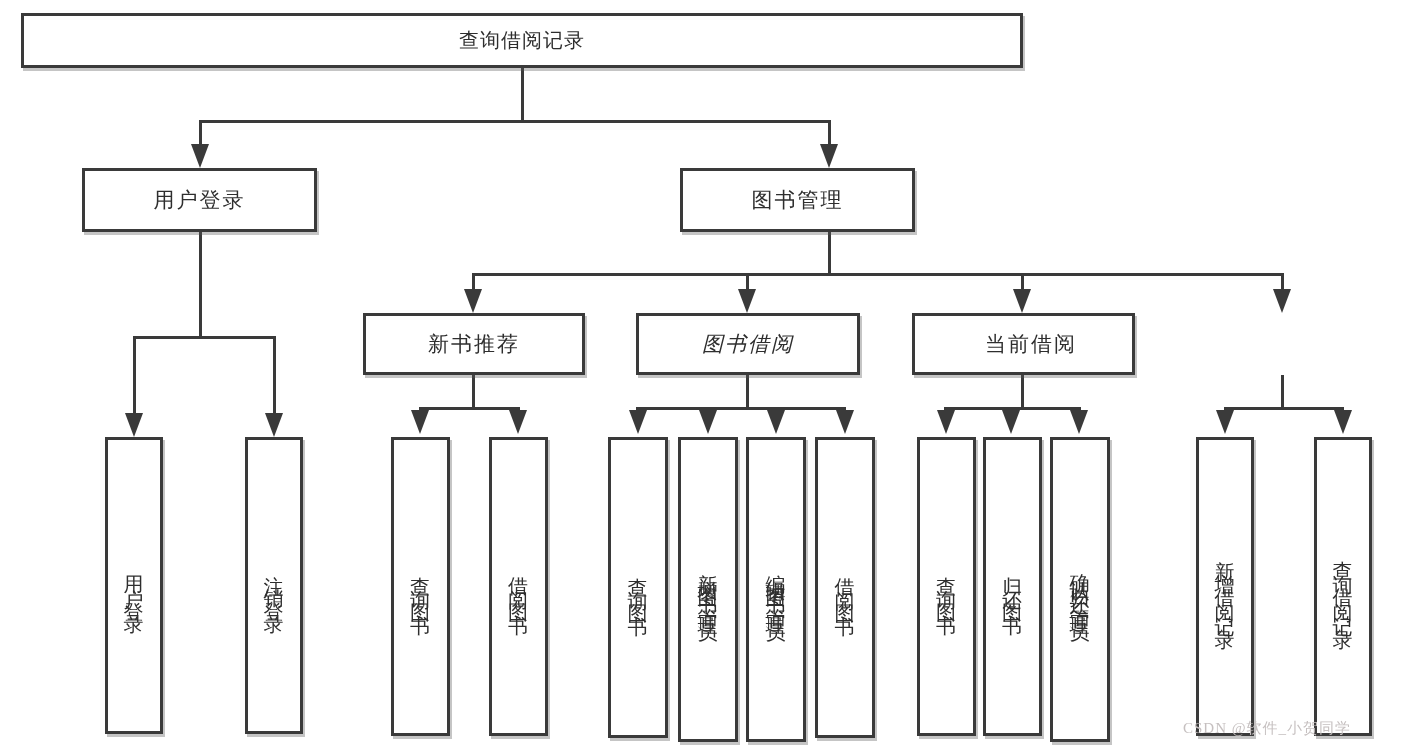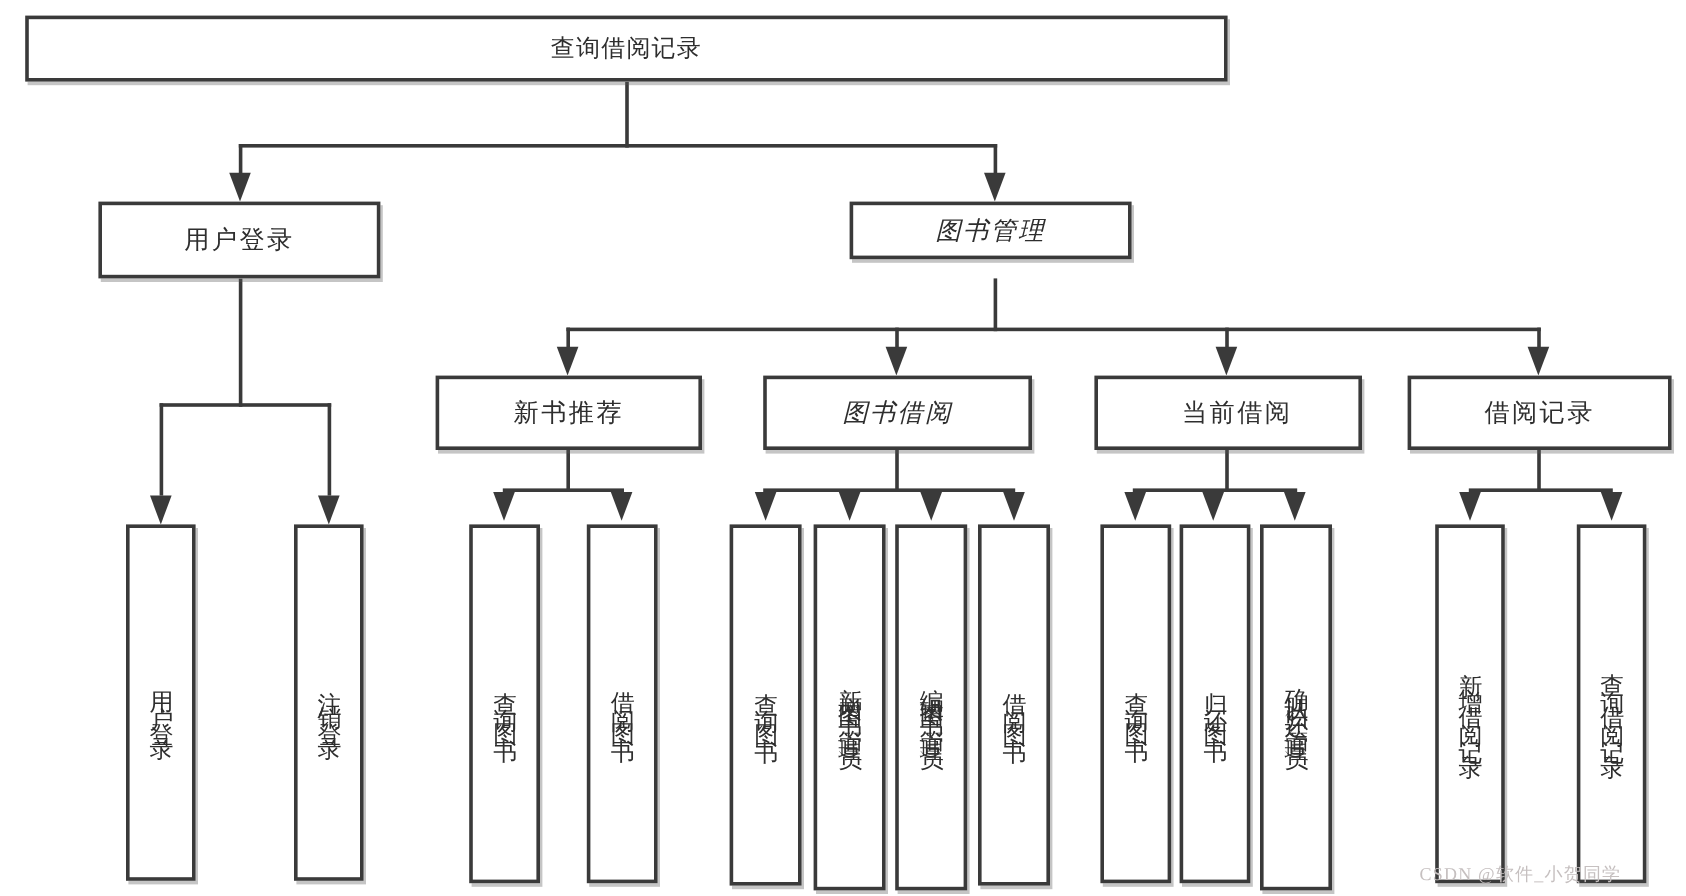--- a/index.html
+++ b/index.html
@@ -103,39 +103,36 @@
   <div class="ahead" style="left:1334px;top:410px;"></div>
 
   <div class="node" style="left:21px;top:13px;width:1002px;height:55px;">
     <span class="root-label">查询借阅记录</span>
   </div>
 
   <div class="node" style="left:82px;top:168px;width:235px;height:64px;">
     <span class="hlabel">用户登录</span>
   </div>
 
-  <div class="node" style="left:708px;top:168px;width:235px;height:48px;font-style:italic;">
+  <div class="node" style="left:680px;top:168px;width:235px;height:64px;">
     <span class="hlabel">图书管理</span>
   </div>
 
   <div class="node" style="left:363px;top:313px;width:222px;height:62px;font-family:Liberation Mono, monospace;">
     <span class="hlabel">新书推荐</span>
   </div>
 
   <div class="node" style="left:636px;top:313px;width:224px;height:62px;font-style:italic;">
     <span class="hlabel">图书借阅</span>
   </div>
 
   <div class="node" style="left:912px;top:313px;width:223px;height:62px;padding-left:15px;">
     <span class="hlabel">当前借阅</span>
   </div>
 
-  <div class="node" style="left:1173px;top:313px;width:220px;height:62px;">
-    <span class="hlabel">借阅记录</span>
-  </div>
 
   <div class="node" style="left:105px;top:437px;width:58px;height:297px;">
     <span class="vtext sp4">用户登录</span>
   </div>
   <div class="node" style="left:245px;top:437px;width:58px;height:297px;">
     <span class="vtext sp4">注销登录</span>
   </div>
 
   <div class="node" style="left:391px;top:437px;width:59px;height:299px;">
     <span class="vtext sp4">查询图书</span>

